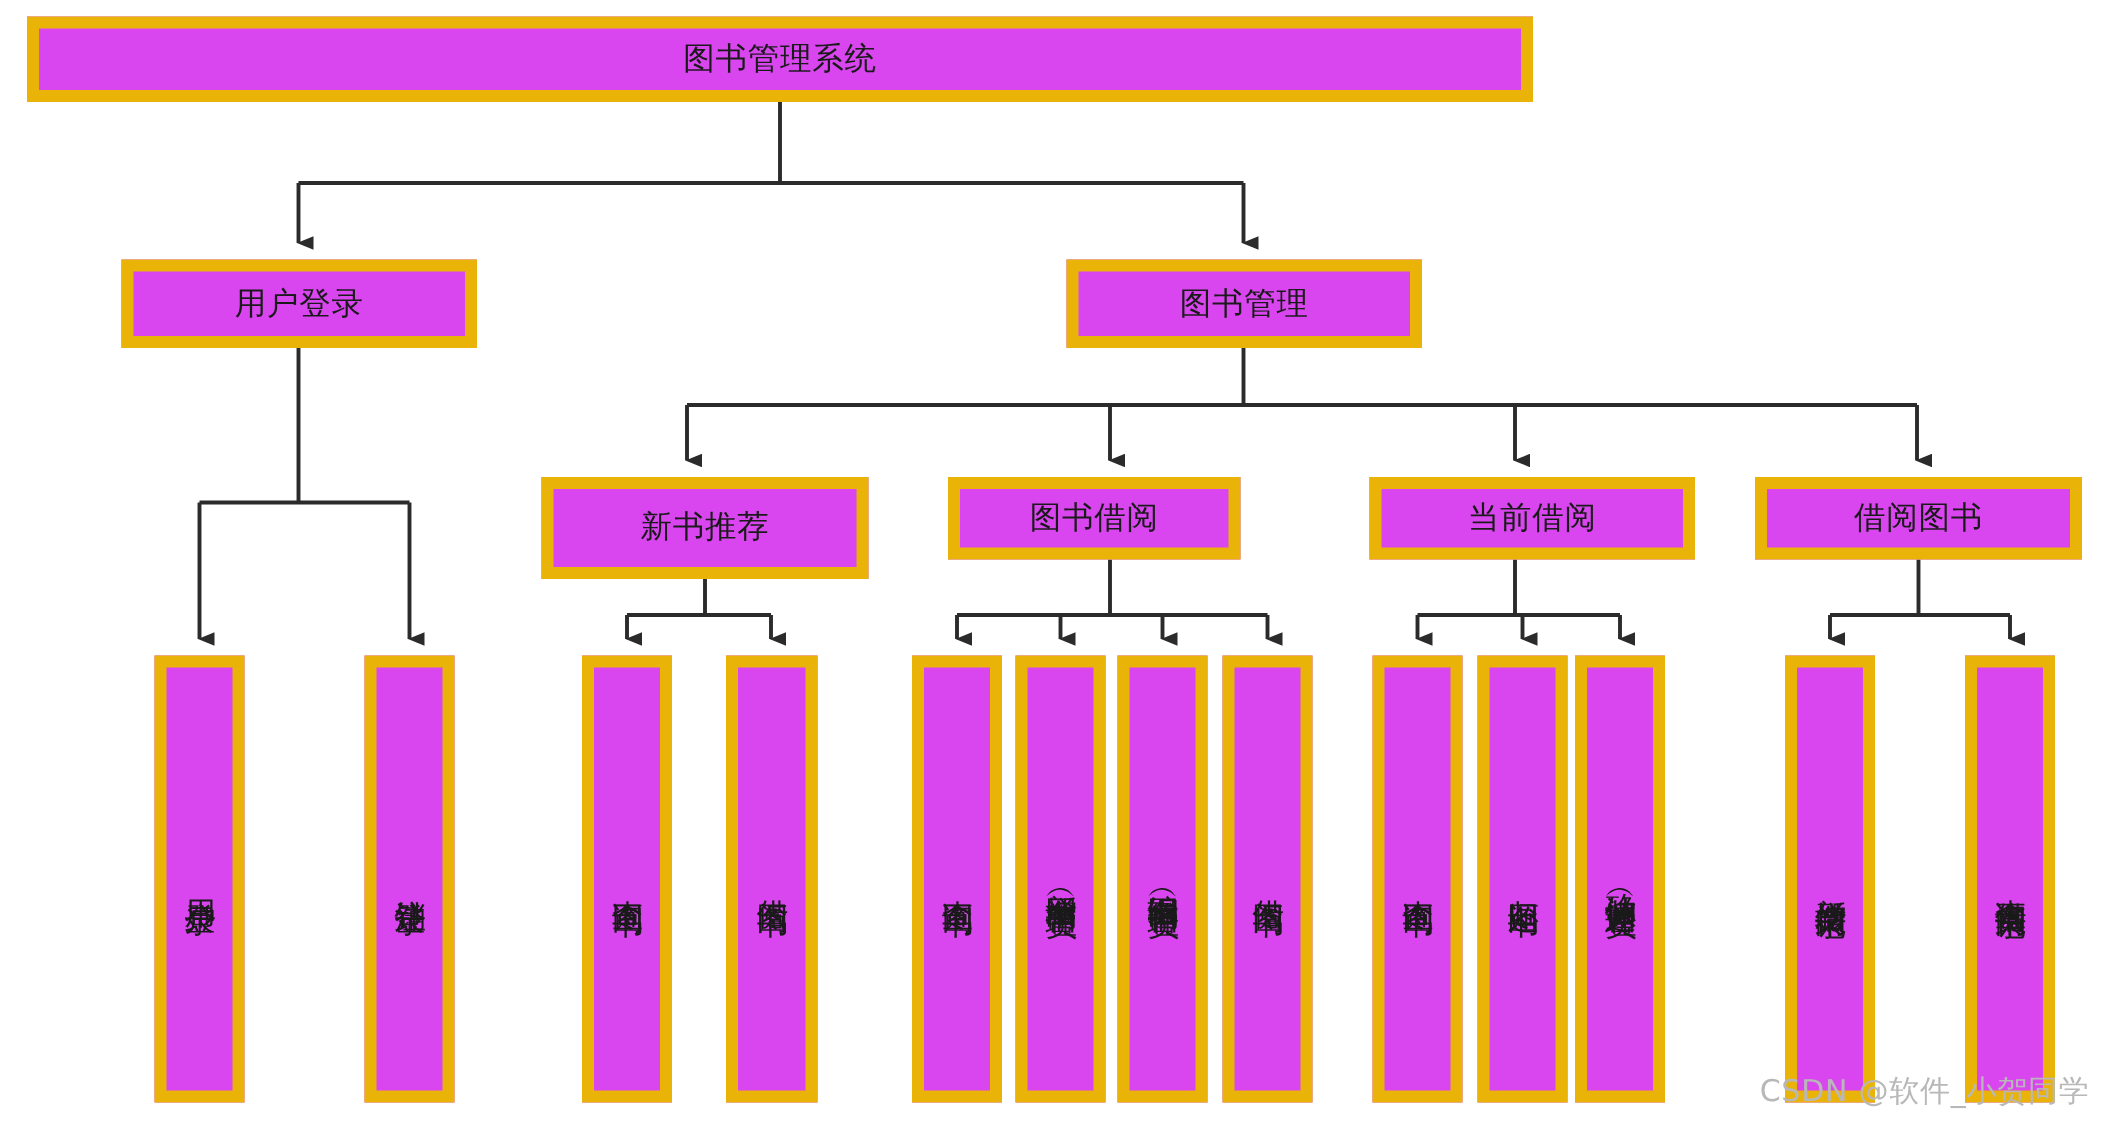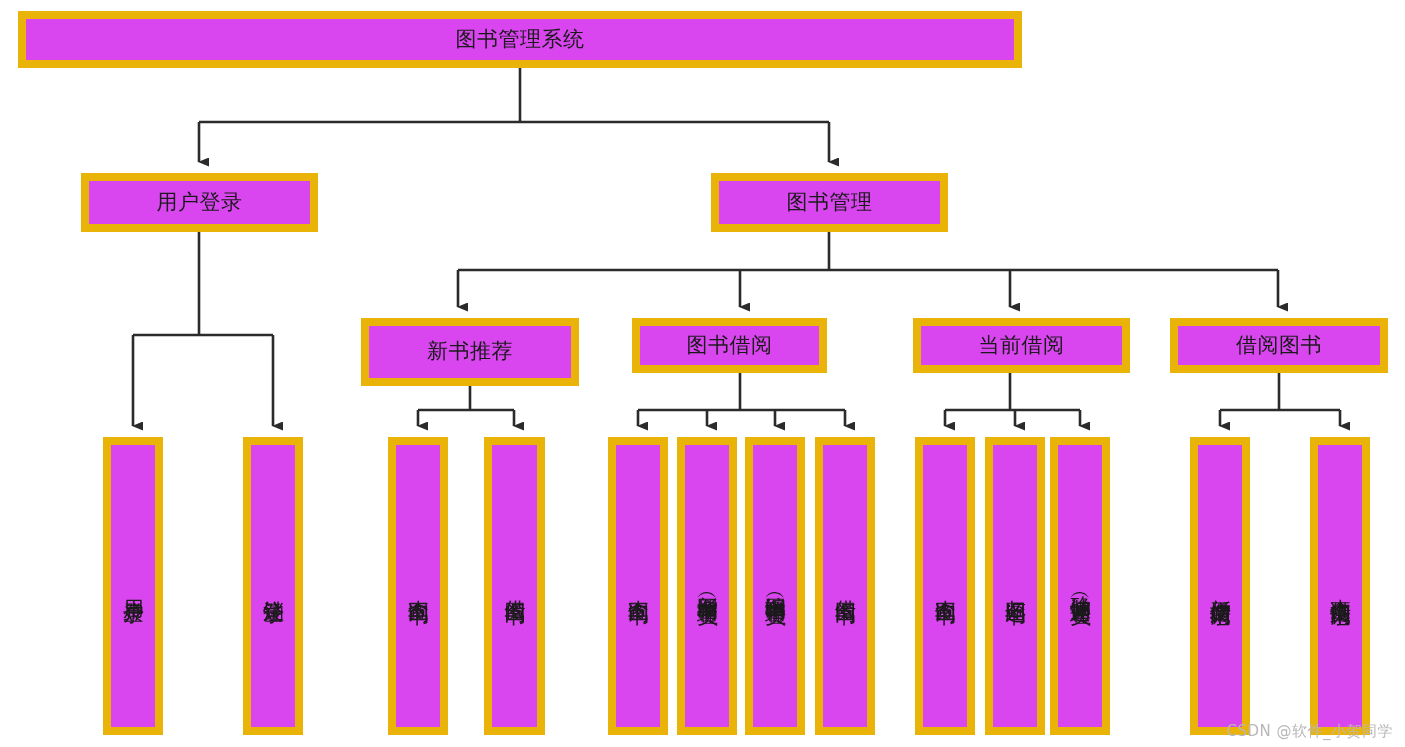--- a/index.html
+++ b/index.html
@@ -57,21 +57,21 @@
     left: 0;
     top: 0;
     width: 1405px;
     height: 747px;
     pointer-events: none;
   }
   #watermark {
     position: absolute;
     right: 12px;
     bottom: 6px;
-    font-size: 15px;
+    font-size: 20px;
     color: #b8b8b8;
     letter-spacing: 0.5px;
     white-space: nowrap;
     font-family: "DejaVu Sans", "Liberation Sans", sans-serif;
   }
 </style>
 </head>
 <body>
 
 <div id="diagram-root">

